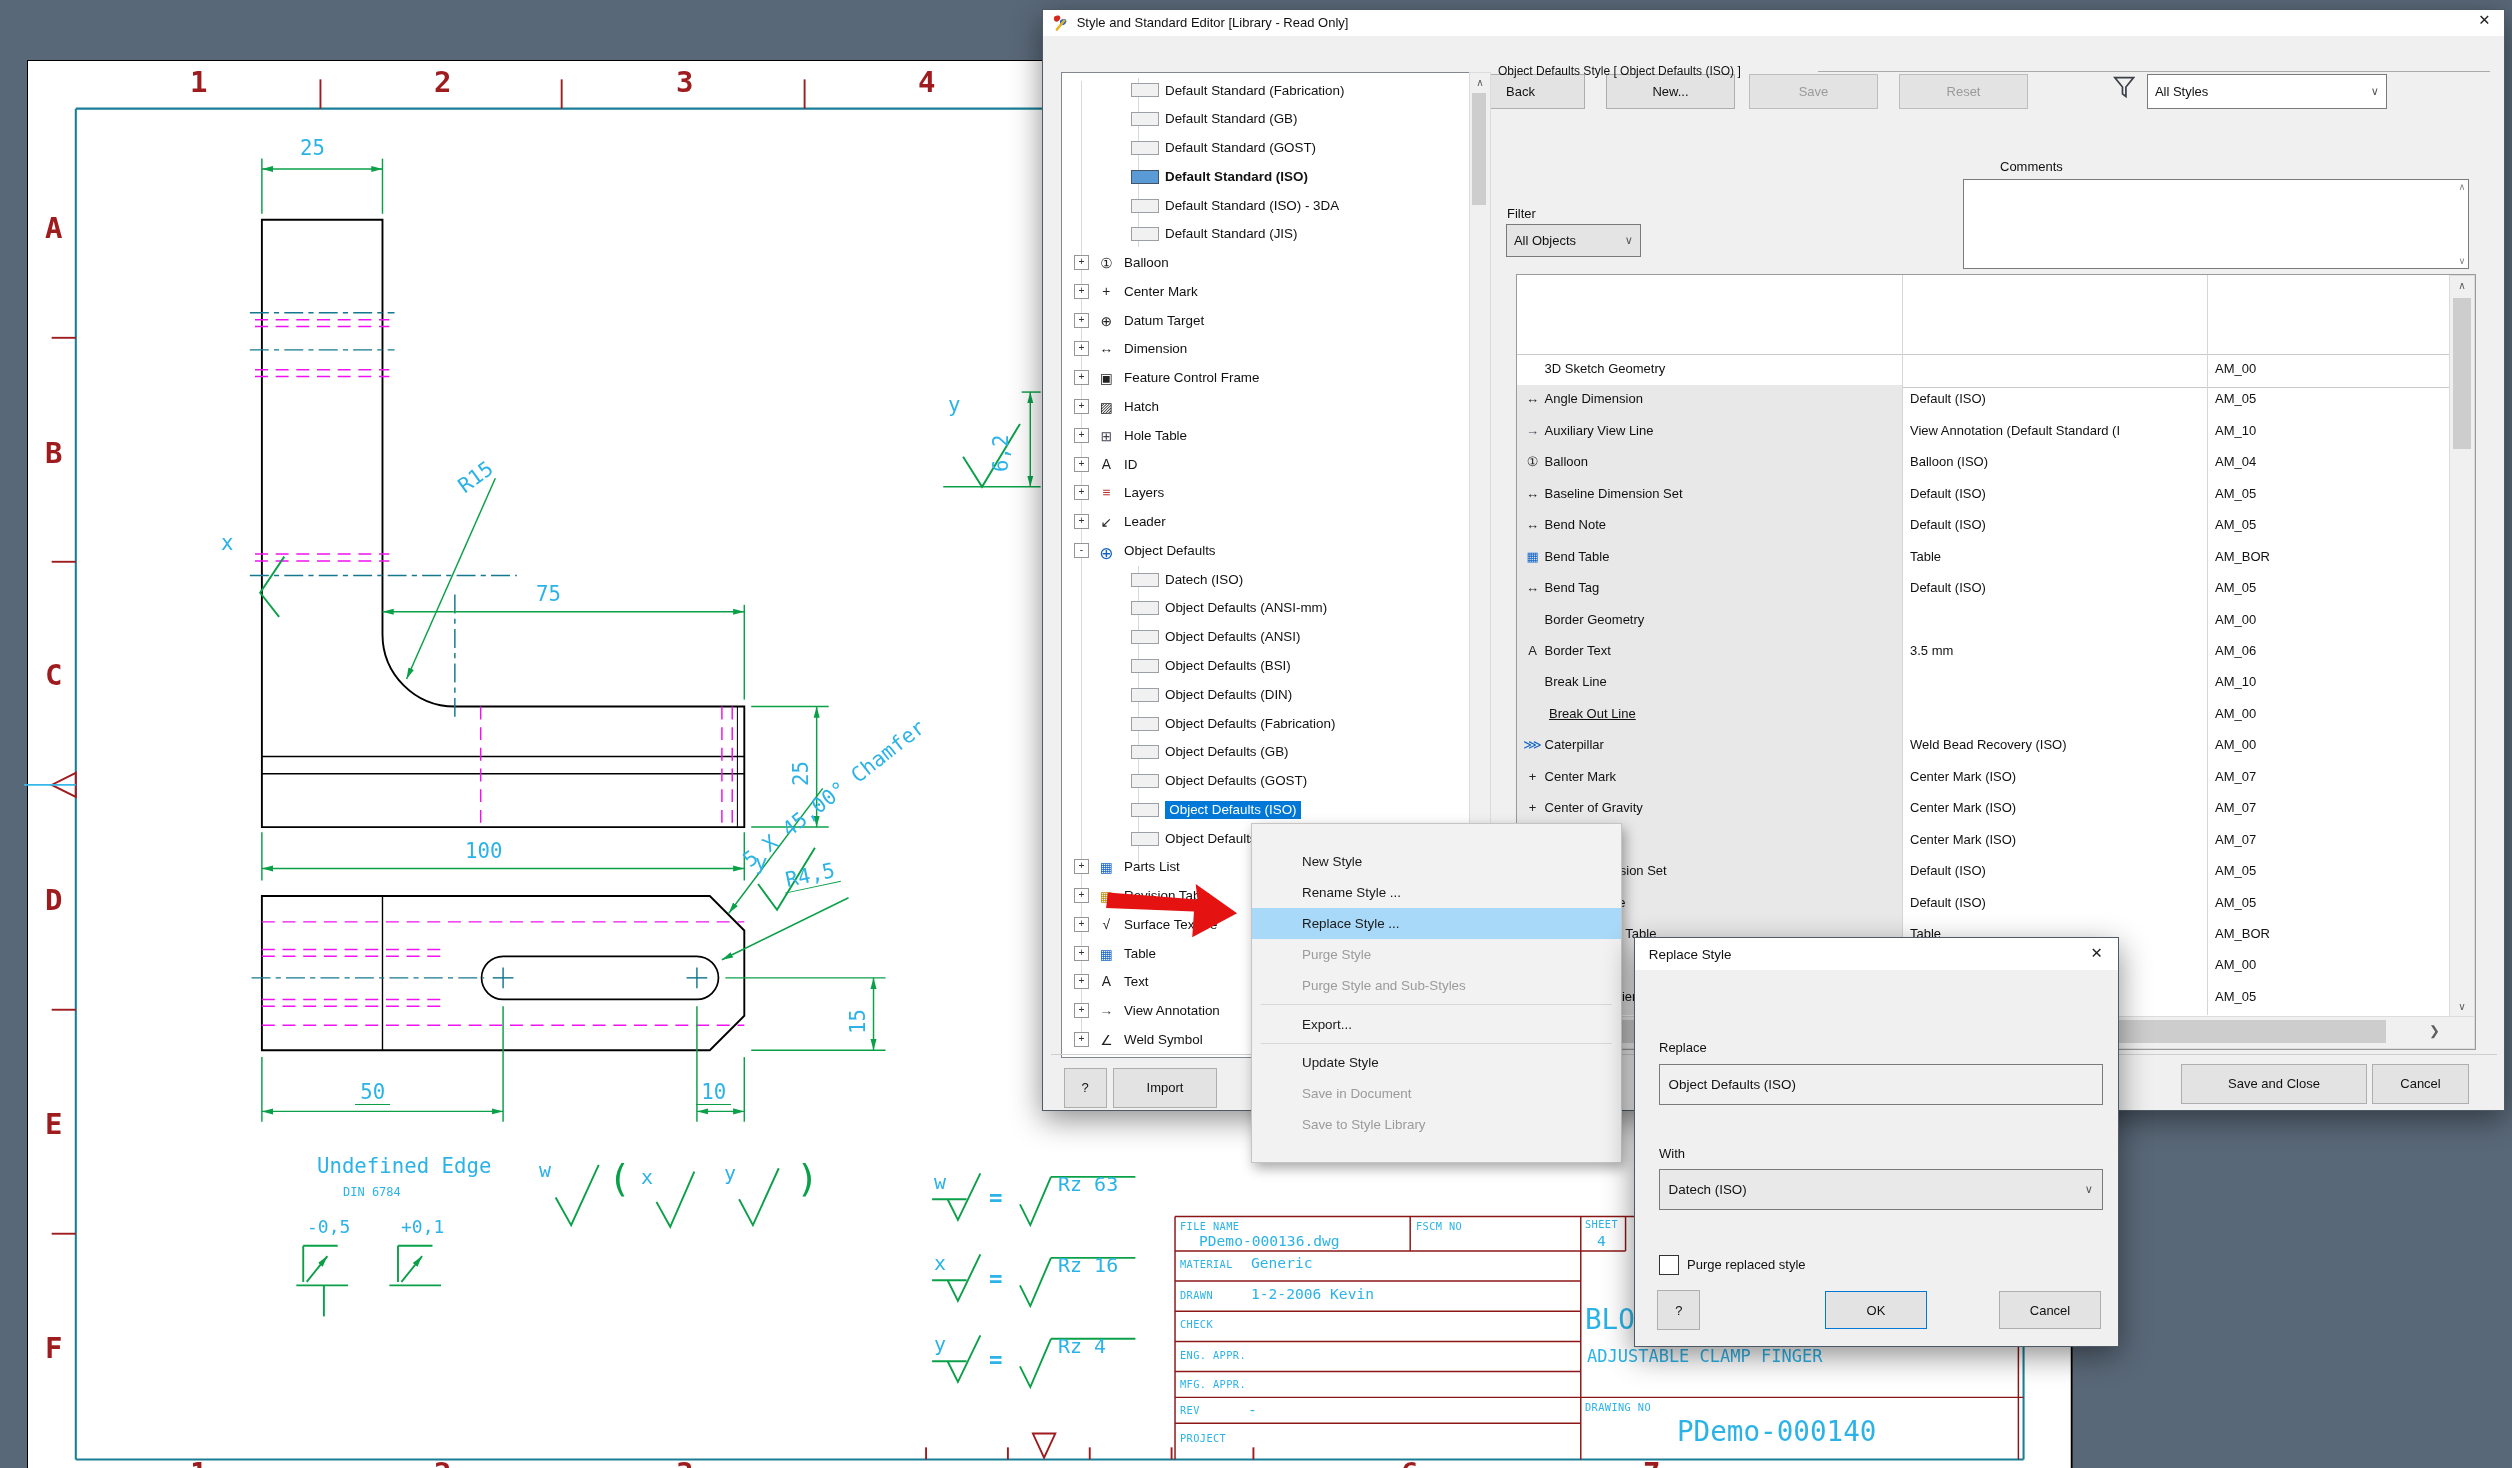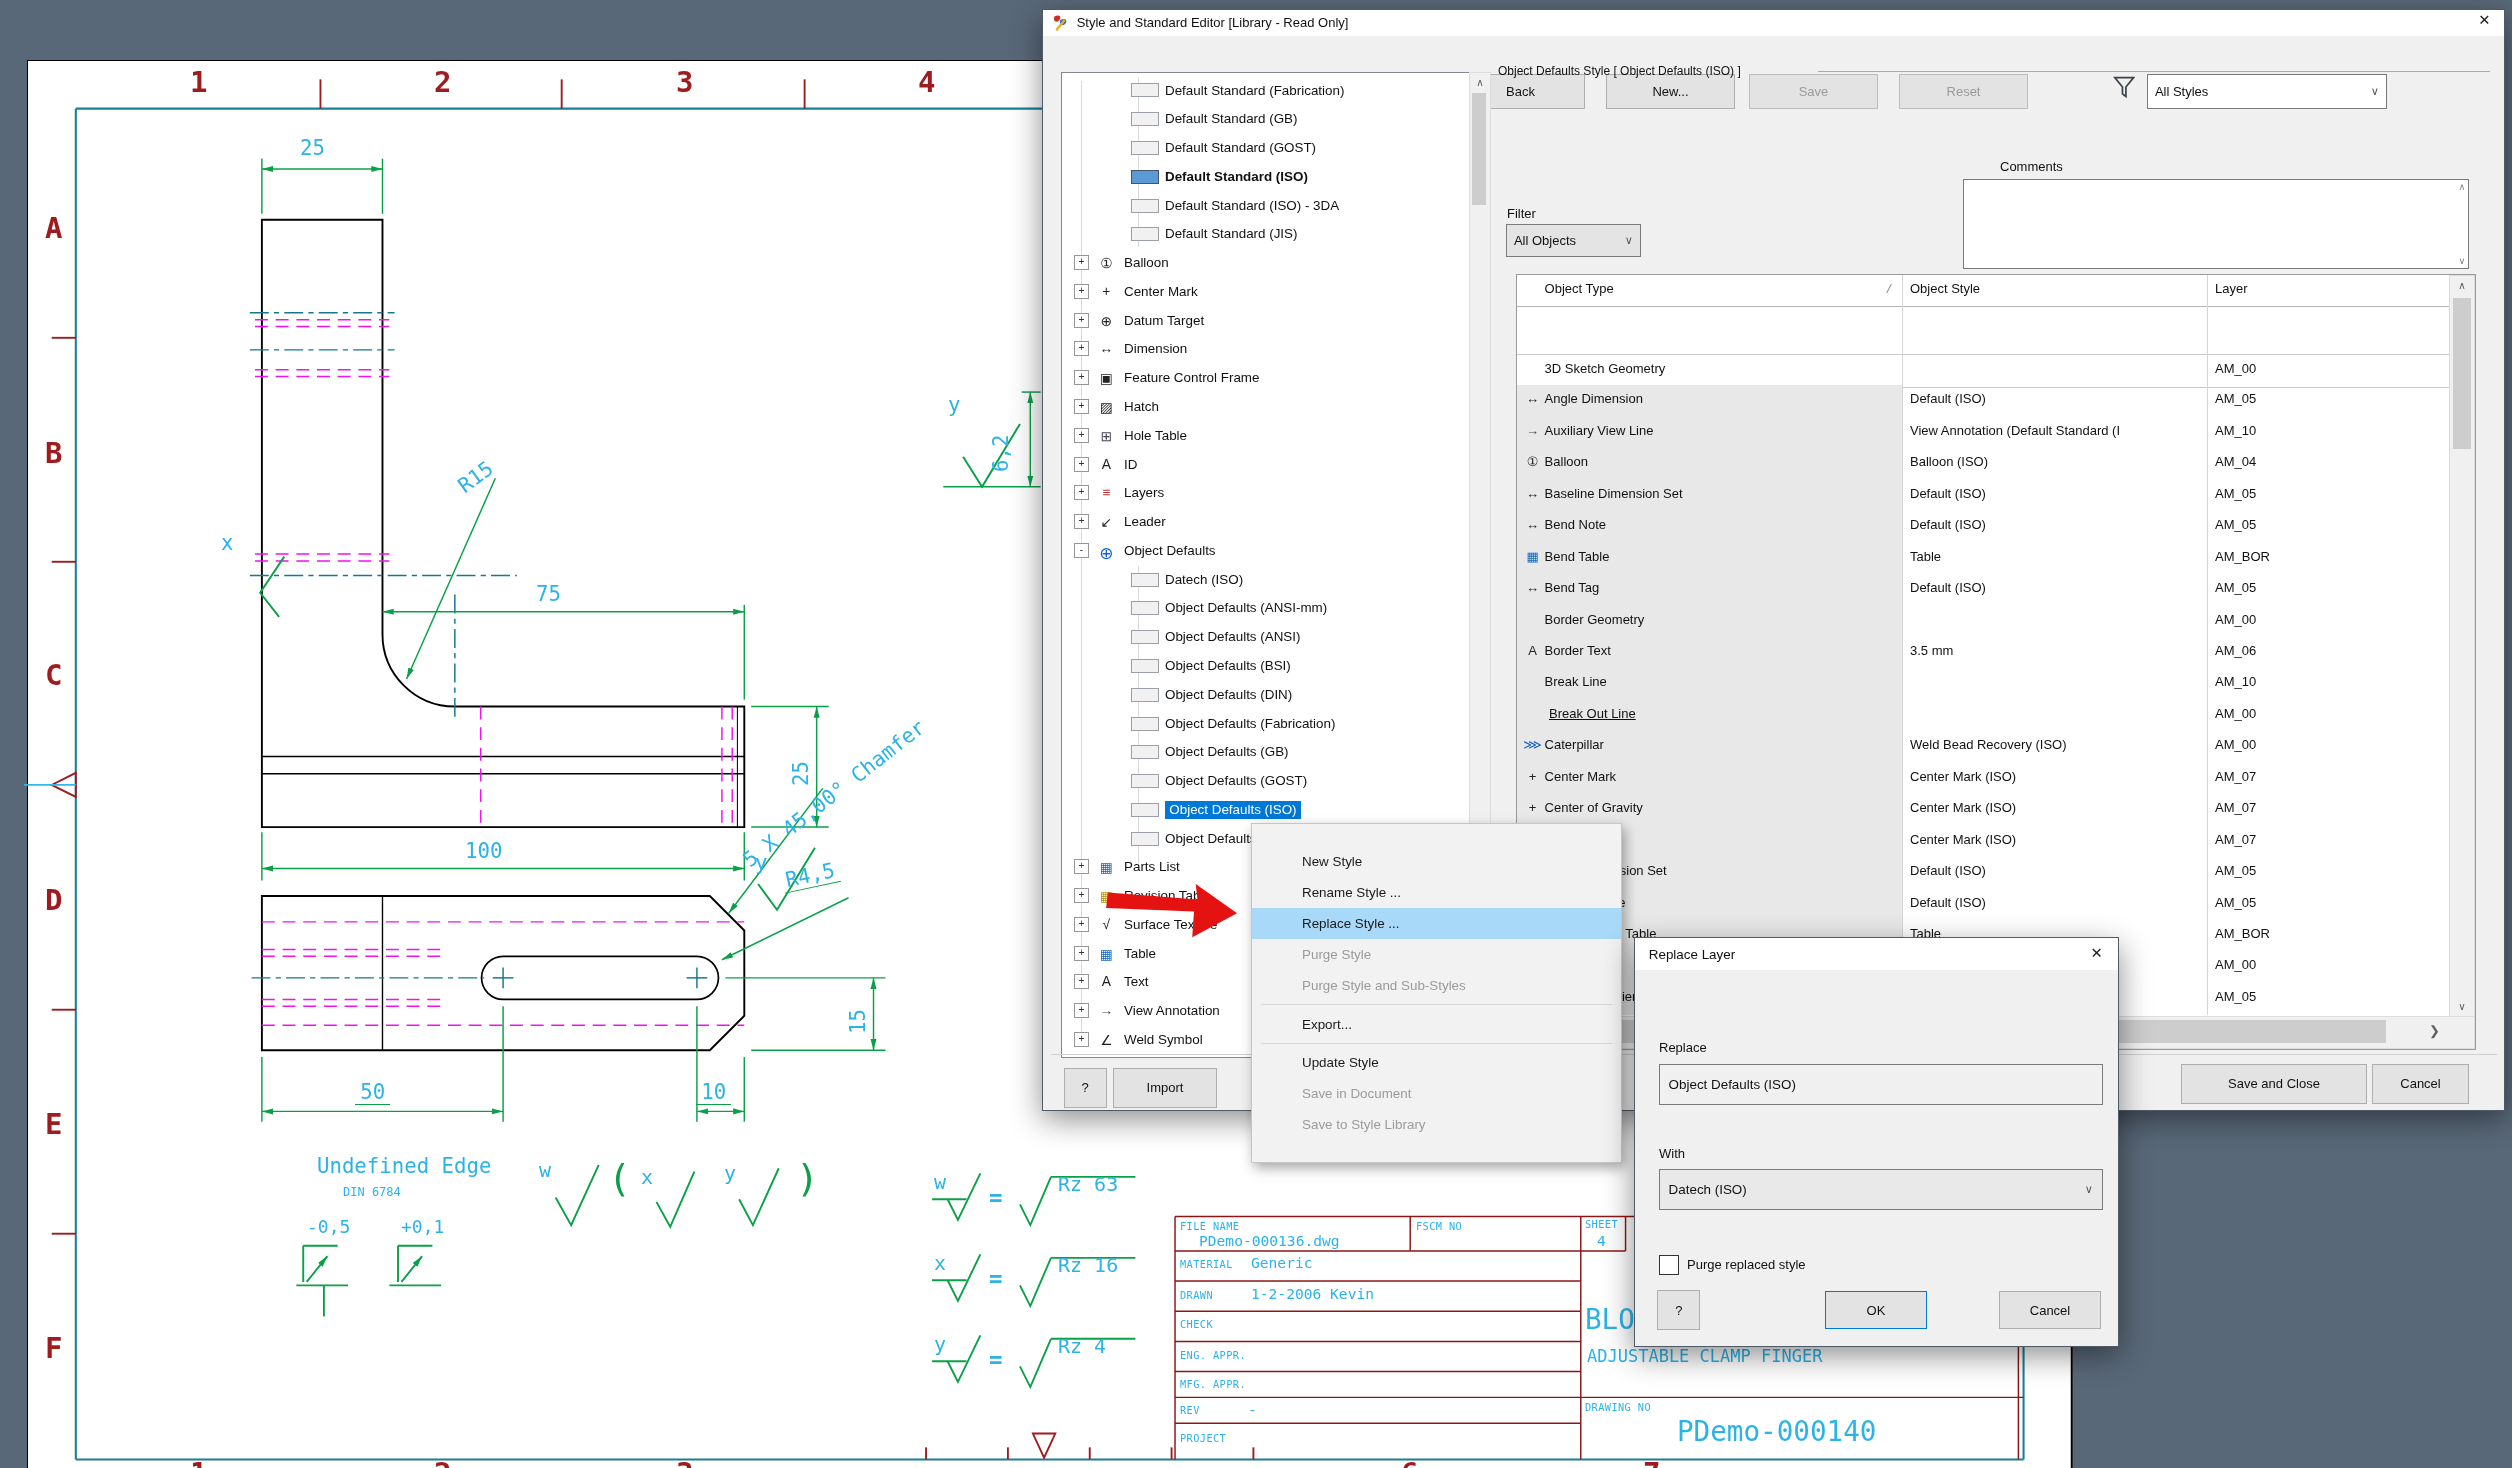--- a/index.html
+++ b/index.html
@@ -510,26 +510,20 @@
     </div>
 
     <div class="btn" style="left:20.7px;top:1058px;width:41px;height:38px">
         <span>?</span>
       </div>
     <div class="btn" style="left:70px;top:1058px;width:102px;height:38px">
         <span>Import</span>
       </div>
 
     <div class="gridwrap" style="left:473px;top:264px" id="grid">
-      <div style="position:absolute;left:0;top:0;width:932px;height:31px;background:#fff;border-bottom:0.9px solid #b4b4b4">
-        <span class="gcell" style="left:27.6px;font-weight:normal">Object Type</span>
-        <span class="gcell" style="left:370px;color:#888;font-style:italic">/</span>
-        <span class="gcell" style="left:393px">Object Style</span>
-        <span class="gcell" style="left:698px">Layer</span>
-      </div>
       <div id="gridrows" style="position:absolute;left:0;top:32px;width:932px;height:708px;overflow:hidden">
           <div class="grow" style="top: 0px; border-top: 0.9px solid rgb(201, 201, 201); border-bottom: 0.9px solid rgb(201, 201, 201);">
             <span class="gcell" style="left: 27.6px;">3D Sketch Geometry</span>
             <span class="gcell" style="left: 393px; max-width: 297px; overflow: hidden;"></span>
             <span class="gcell" style="left: 698px;">AM_00</span>
           </div>
           <div class="grow" style="top: 31px;">
             <div class="gtype"></div>
             <span class="gicon" style="color: rgb(34, 34, 34);">↔</span>
             <span class="gcell" style="left: 27.6px;">Angle Dimension</span>
@@ -714,21 +708,21 @@
       <div class="mi disabled">Save in Document</div>
       <div class="mi disabled">Save to Style Library</div>
     </div>
 
   <svg id="redarrow" class="abs" width="2512" height="1469" style="left:0;top:0;z-index:60" viewBox="0 0 2916 1705">
     <polygon points="1286,1036 1390,1044 1388,1026 1436,1060 1384,1088 1386,1058 1284,1054" fill="#e51212"></polygon>
   </svg>
 
   <div class="win" id="dlg" style="z-index:70">
     <div class="titlebar" style="height:32px">
-      <span class="titletxt" style="margin-left:13.8px;font-size:13.4px">Replace Layer</span>
+      <span class="titletxt" style="margin-left:13.8px;font-size:13.4px">Replace Style</span>
       <span class="closex" style="right:6.9px;top:6px">✕</span>
     </div>
     <span class="lbl" style="left:24px;top:102px">Replace</span>
     <div class="field" style="left:24px;top:126px;width:433px;height:39px">
       <span>Object Defaults (ISO)</span>
     </div>
     <span class="lbl" style="left:24px;top:208px">With</span>
     <div class="field" style="left:24px;top:231px;width:433px;height:39px;background:#e9e9e9">
       <span>Datech (ISO)</span>
       <span style="position:absolute;right:8.6px;color:#555;font-size:11.2px">∨</span>

